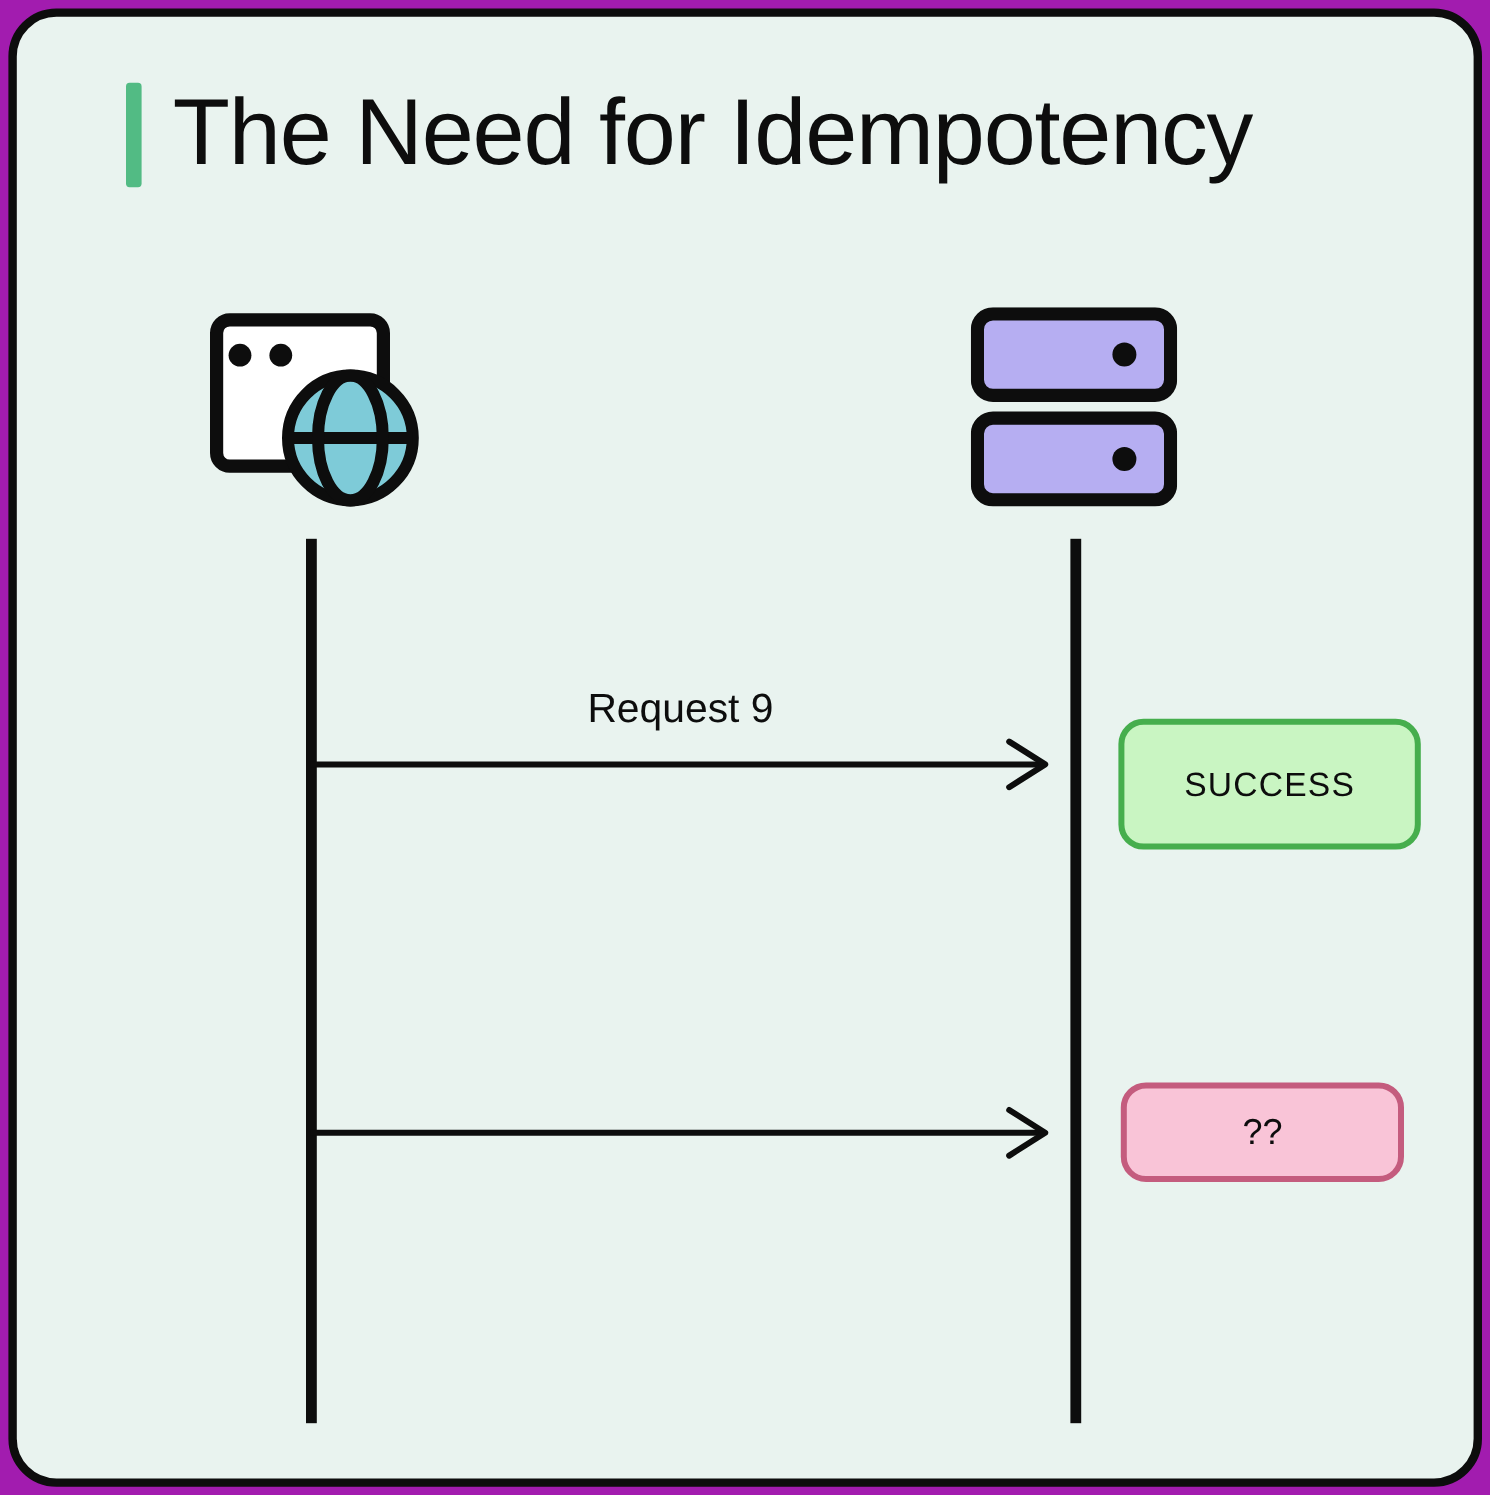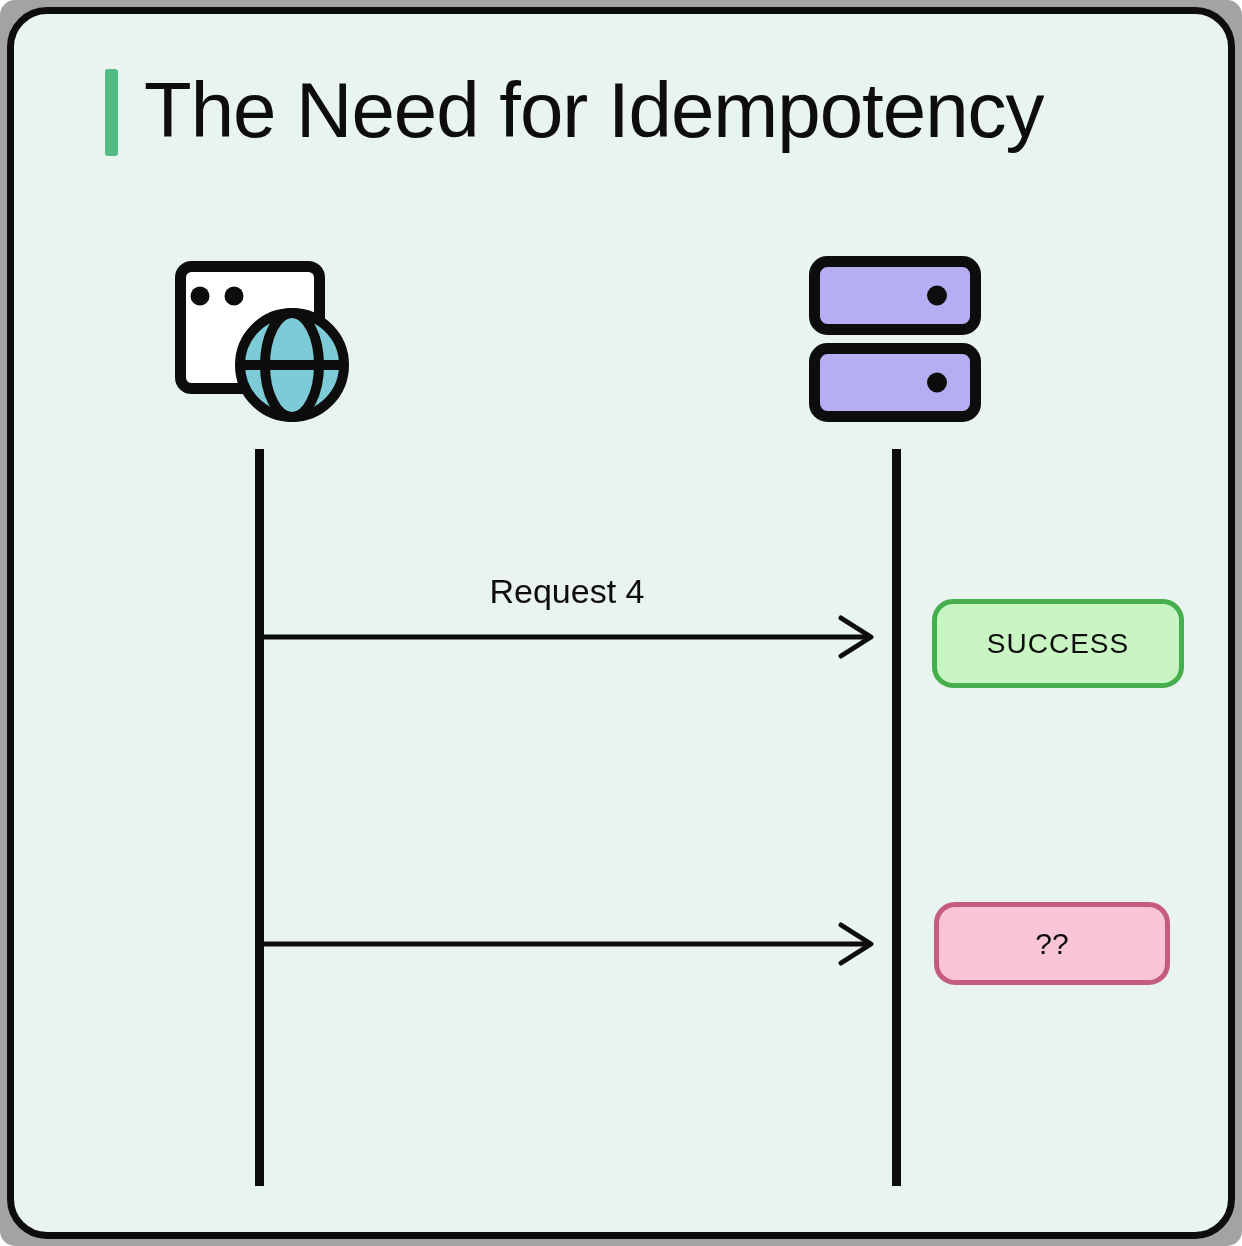--- a/index.html
+++ b/index.html
@@ -1,23 +1,22 @@
 <!DOCTYPE html>
 <html style="--panel-bg: #e9f3ef; --ink: #0d0d0d; --accent: #52bb84; --teal: #7ecbd8; --purple: #b6aef2; --success-bg: #c9f5c2; --success-border: #46ae4d; --fail-bg: #f9c4d7; --fail-border: #c45c7e;"><head>
 <meta charset="utf-8">
 <style>
   html, body { margin: 0; padding: 0; background: #ffffff; }
   .canvas {
     position: relative;
     width: 1242px;
     height: 1246px;
-    background: #a3a3a3;
+    background: #a21caf;
     font-family: "Liberation Sans", "DejaVu Sans", sans-serif;
     overflow: hidden;
-    border-radius: 15px;
   }
   .panel {
     position: absolute;
     left: 7px; top: 7px;
     width: 1228px; height: 1232px;
     box-sizing: border-box;
     background: var(--panel-bg, #e9f3ef);
     border: 7px solid var(--ink, #0d0d0d);
     border-radius: 40px;
   }
@@ -72,21 +71,21 @@
     position: absolute;
     box-sizing: border-box;
     border-radius: 21px;
     display: flex;
     align-items: center;
     justify-content: center;
     color: var(--ink, #0d0d0d);
   }
   .badge-success {
     left: 918px; top: 585px;
-    width: 252px; height: 89px;
+    width: 252px; height: 109px;
     background: var(--success-bg, #c9f5c2);
     border: 5px solid var(--success-border, #46ae4d);
     font-size: 28px;
     letter-spacing: 1px;
   }
   .badge-unknown {
     left: 920px; top: 888px;
     width: 236px; height: 83px;
     background: var(--fail-bg, #f9c4d7);
     border: 5px solid var(--fail-border, #c45c7e);
@@ -114,21 +113,21 @@
     <svg class="icon-svg server-icon" width="172" height="166" viewBox="0 0 172 166">
       <rect class="purple-fill ink-stroke" x="5.5" y="5.5" width="161" height="68" rx="13" stroke-width="11"></rect>
       <circle class="ink-fill" cx="128" cy="39.5" r="10"></circle>
       <rect class="purple-fill ink-stroke" x="5.5" y="92.5" width="161" height="68" rx="13" stroke-width="11"></rect>
       <circle class="ink-fill" cx="128" cy="126.5" r="10"></circle>
     </svg>
 
     <div class="lifeline lifeline-client"></div>
     <div class="lifeline lifeline-server"></div>
 
-    <div class="msg-label msg-label-1">Request 4</div>
+    <div class="msg-label msg-label-1">Request 9</div>
     <svg class="arrow-svg arrow-1" viewBox="0 0 620 44">
       <line class="ink-stroke" x1="0" y1="22" x2="610" y2="22" stroke-width="5"></line>
       <polyline class="no-fill ink-stroke" points="582,3 612,22 582,41" stroke-width="5" stroke-linecap="round" stroke-linejoin="round"></polyline>
     </svg>
     <div class="badge badge-success">
       <span>SUCCESS</span>
     </div>
 
     <svg class="arrow-svg arrow-2" viewBox="0 0 620 44">
       <line class="ink-stroke" x1="0" y1="22" x2="610" y2="22" stroke-width="5"></line>

